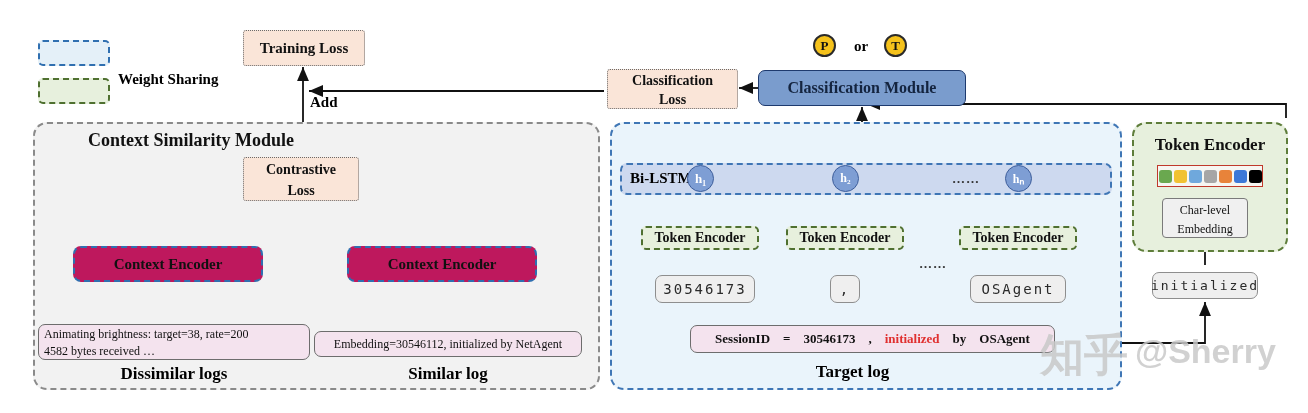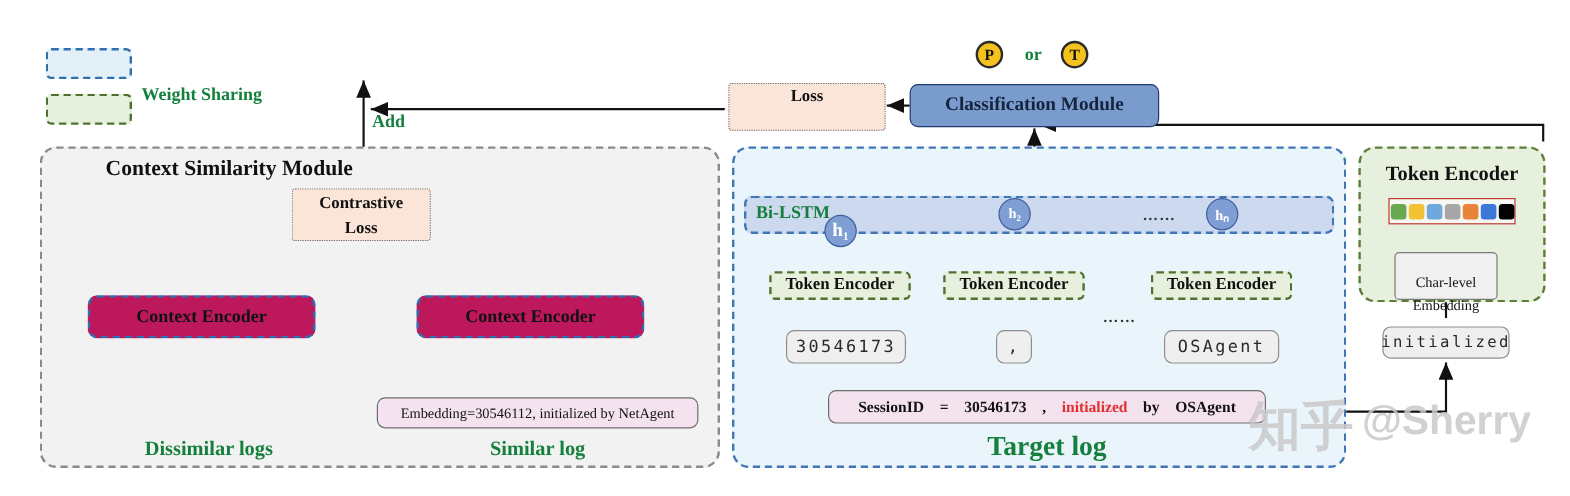--- a/index.html
+++ b/index.html
@@ -25,21 +25,21 @@
   .box-charemb{background:#f0f0f0;border:1.2px solid #7a7a7a;border-radius:4px;color:#111;}
   .box-lstm{background:#cdd9ef;border:2px dashed #3f76b5;border-radius:7px;}
   .swatch-frame{background:#f6f6f2;border:1.4px solid #c0392b;}
   .legend-blue{background:#e4f0f8;border:2px dashed #2f6fb0;border-radius:5px;}
   .legend-green{background:#e7f0dd;border:2px dashed #4f7030;border-radius:5px;}
 
   .hnode{border-radius:50%;background:#7e9ed4;border:1.5px solid #3f5f9b;color:#fff;font-weight:bold;}
   .ptok{border-radius:50%;background:#f5c21c;border:2px solid #2a2a2a;color:#111;font-weight:bold;}
   .sw{width:13px;height:13px;border-radius:3px;}
 
-  .lbl{font-weight:bold;color:#15803d;}
+  .lbl{font-weight:bold;color:#000000;}
   .redtok{color:#e03030;}
   .dots{color:#333;font-weight:bold;letter-spacing:1px;}
   svg.ov{position:absolute;left:0;top:0;width:1308px;height:413px;pointer-events:none;}
   .wm{position:absolute;color:#c9c9c9;font-family:"Liberation Sans",sans-serif;
       font-weight:bold;opacity:.85;}
 </style>
 </head>
 <body>
 
 <div id="stage">
@@ -92,54 +92,60 @@
 
       <path d="M757,179 L795,179" stroke-width="2.2" marker-end="url(#ah)" marker-start="url(#ah)"></path>
       <path d="M885,179 L925,179" stroke-width="2.2" marker-end="url(#ah)" marker-start="url(#ah)"></path>
     </g>
   </svg>
 
   <div class="abs legend-blue" style="left:38px;top:40px;width:72px;height:26px;"></div>
   <div class="abs legend-green" style="left:38px;top:78px;width:72px;height:26px;"></div>
   <div class="abs lbl ctr" style="left:118px;top:68px;width:140px;height:22px;font-size:15px;justify-content:flex-start;">Weight Sharing</div>
 
+  <div class="abs box-loss ctr" style="left:243px;top:30px;width:122px;height:36px;font-size:15px;">Training Loss</div>
 
   <div class="abs lbl" style="left:310px;top:94px;font-size:15px;">Add</div>
 
   <div class="abs box-loss" style="left:607px;top:69px;width:131px;height:40px;font-size:14px;line-height:19px;padding-top:1px;text-align:center;">
+    <div>Classification</div>
     <div>Loss</div>
   </div>
 
   <div class="abs box-cls ctr" style="left:758px;top:70px;width:208px;height:36px;font-size:16px;">Classification Module</div>
 
   <div class="abs ptok ctr" style="left:813px;top:34px;width:23px;height:23px;font-size:13px;">P</div>
   <div class="abs lbl ctr" style="left:845px;top:36px;width:32px;height:20px;font-size:15px;">or</div>
   <div class="abs ptok ctr" style="left:884px;top:34px;width:23px;height:23px;font-size:13px;">T</div>
 
   <div class="abs mod-sim" style="left:33px;top:122px;width:567px;height:268px;"></div>
   <div class="abs mod-title" style="left:52px;top:130px;font-size:18px;margin-left:36px;">Context Similarity Module</div>
 
   <div class="abs box-loss" style="left:243px;top:157px;width:116px;height:44px;font-size:14px;line-height:21px;padding-top:1px;text-align:center;">
     <div>Contrastive</div>
     <div>Loss</div>
   </div>
 
   <div class="abs box-ctxenc ctr" style="left:73px;top:246px;width:190px;height:36px;font-size:15px;">Context Encoder</div>
   <div class="abs box-ctxenc ctr" style="left:347px;top:246px;width:190px;height:36px;font-size:15px;">Context Encoder</div>
 
+  <div class="abs box-log" style="left:38px;top:324px;width:272px;height:36px;font-size:12px;line-height:17px;padding:1px 5px;">
+    <div>Animating brightness: target=38, rate=200</div>
+    <div>4582 bytes received …</div>
+  </div>
   <div class="abs box-log ctr" style="left:314px;top:331px;width:268px;height:26px;font-size:12px;">Embedding=30546112, initialized by NetAgent</div>
 
   <div class="abs lbl ctr" style="left:38px;top:362px;width:272px;height:24px;font-size:17px;">Dissimilar logs</div>
   <div class="abs lbl ctr" style="left:314px;top:362px;width:268px;height:24px;font-size:17px;">Similar log</div>
 
   <div class="abs mod-ctx" style="left:610px;top:122px;width:512px;height:268px;"></div>
 
   <div class="abs box-lstm" style="left:620px;top:163px;width:492px;height:32px;"></div>
   <div class="abs lbl" style="left:630px;top:170px;font-size:15px;">Bi-LSTM</div>
-  <div class="abs hnode ctr" style="left:687px;top:179px;width:27px;height:27px;font-size:16px;">h₁</div>
+  <div class="abs hnode ctr" style="left:687px;top:165px;width:27px;height:27px;font-size:13px;">h₁</div>
   <div class="abs hnode ctr" style="left:832px;top:165px;width:27px;height:27px;font-size:12px;">h₂</div>
   <div class="abs hnode ctr" style="left:1005px;top:165px;width:27px;height:27px;font-size:12px;">hₙ</div>
   <div class="abs dots ctr" style="left:938px;top:170px;width:56px;height:18px;font-size:13px;">……</div>
 
   <div class="abs box-tokenc ctr" style="left:641px;top:226px;width:118px;height:24px;font-size:14px;">Token Encoder</div>
   <div class="abs box-tokenc ctr" style="left:786px;top:226px;width:118px;height:24px;font-size:14px;">Token Encoder</div>
   <div class="abs box-tokenc ctr" style="left:959px;top:226px;width:118px;height:24px;font-size:14px;">Token Encoder</div>
 
   <div class="abs dots ctr" style="left:908px;top:255px;width:50px;height:18px;font-size:13px;">……</div>
 
@@ -151,38 +157,38 @@
     <div id="target-log-tokens" style="display:flex;gap:13px;align-items:center;font-weight:bold;">
         <span>SessionID</span>
         <span>=</span>
         <span>30546173</span>
         <span>,</span>
         <span class="redtok">initialized</span>
         <span>by</span>
         <span>OSAgent</span>
       </div>
   </div>
-  <div class="abs lbl ctr" style="left:690px;top:360px;width:365px;height:24px;font-size:23px;">Target log</div>
+  <div class="abs lbl ctr" style="left:670px;top:360px;width:365px;height:24px;font-size:17px;">Target log</div>
 
   <div class="abs mod-tok" style="left:1132px;top:122px;width:156px;height:130px;"></div>
   <div class="abs mod-title ctr" style="left:1132px;top:133px;width:156px;height:24px;font-size:17px;">Token Encoder</div>
 
   <div class="abs swatch-frame ctr" style="left:1157px;top:165px;width:106px;height:22px;">
     <div id="swatch-row" style="display:flex;gap:2px;align-items:center;">
         <div class="sw" style="background: rgb(106, 168, 79);"></div>
         <div class="sw" style="background: rgb(241, 194, 50);"></div>
         <div class="sw" style="background: rgb(111, 168, 220);"></div>
         <div class="sw" style="background: rgb(166, 166, 166);"></div>
         <div class="sw" style="background: rgb(232, 131, 58);"></div>
         <div class="sw" style="background: rgb(60, 120, 216);"></div>
         <div class="sw" style="background: rgb(0, 0, 0);"></div>
       </div>
   </div>
 
-  <div class="abs box-charemb" style="left:1162px;top:210px;width:86px;height:40px;font-size:12px;line-height:19px;padding-top:15px;text-align:center;">
+  <div class="abs box-charemb" style="left:1162px;top:198px;width:86px;height:40px;font-size:12px;line-height:19px;padding-top:2px;text-align:center;">
     <div>Char-level</div>
     <div>Embedding</div>
   </div>
 
   <div class="abs box-token ctr" style="left:1152px;top:272px;width:106px;height:27px;font-size:13px;">initialized</div>
 
   <div class="wm" style="left:1040px;top:326px;font-size:44px;">知乎</div>
   <div class="wm" style="left:1135px;top:332px;font-size:34px;">@Sherry</div>
 
 </div>

